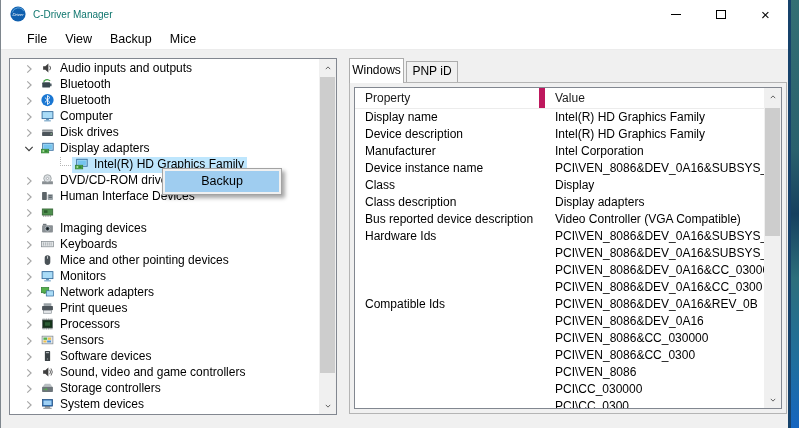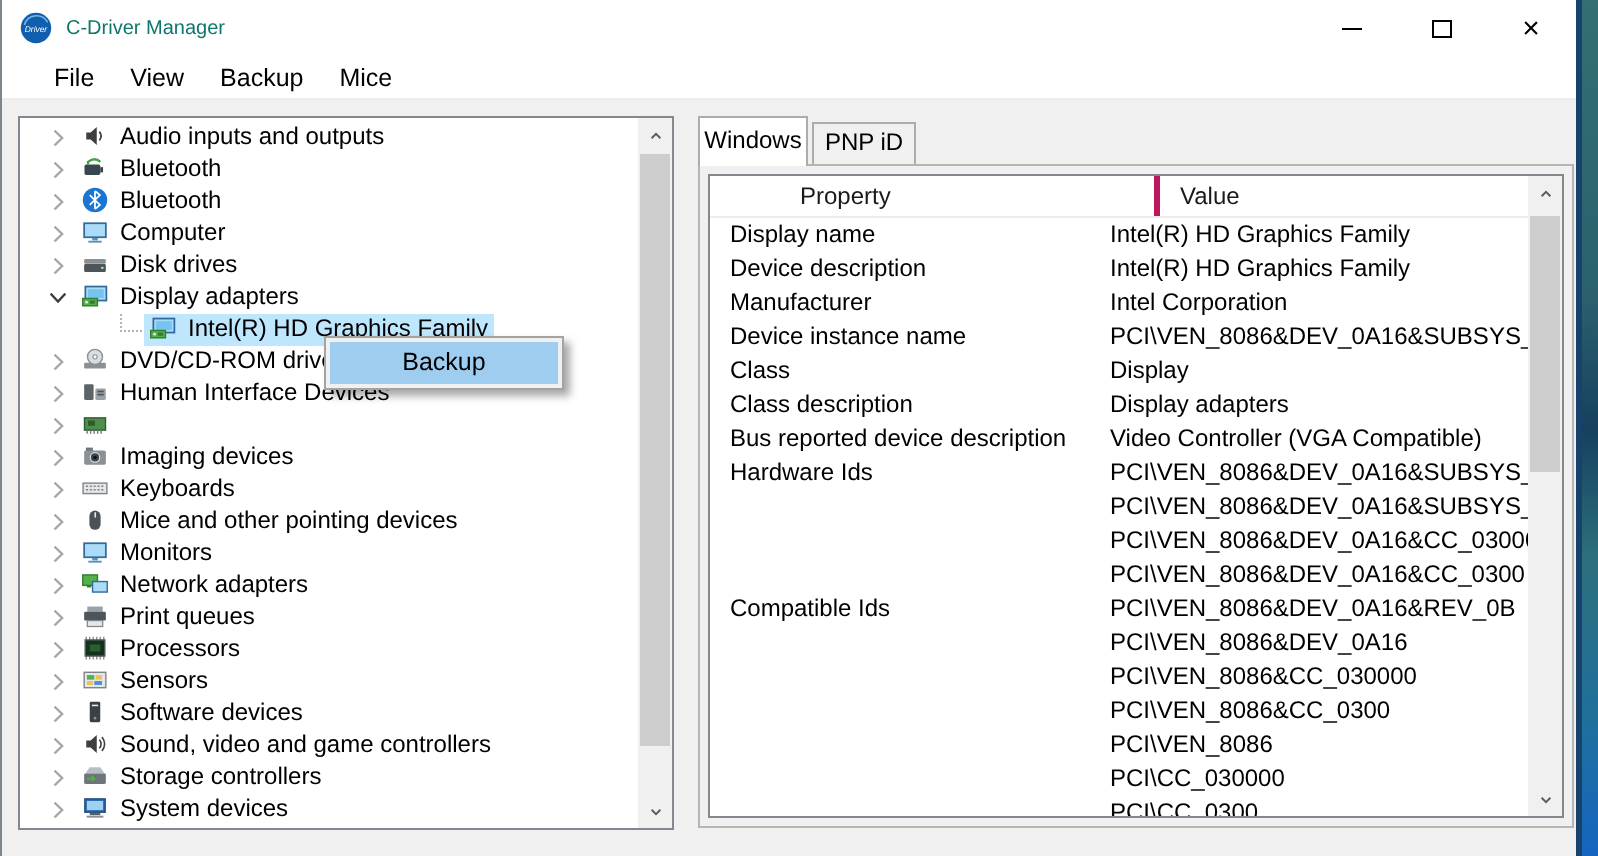--- a/index.html
+++ b/index.html
@@ -53,21 +53,21 @@
   .tab.active{ background:#fff; z-index:3; line-height:23px; }
   .tab.inactive{ background:#f0f0f0; z-index:1; line-height:19px; }
   .tab-page{ position:absolute; left:348px; top:82px; width:438px; height:332px;
     background:#f0f0f0; border:1px solid #b4b4b4; z-index:2; }
   .listview{ position:absolute; left:4px; top:4px; right:4px; bottom:4px;
     background:#fff; border:1px solid var(--panel-border,#828790); overflow:hidden; }
   .lv-head{ height:21px; display:flex; line-height:21px; font-size:12px; color:#1a1a1a;
     border-bottom:1px solid #ececec; margin-right:17px; }
   .lv-prop{ width:190px; flex:none; padding-left:10px; overflow:hidden; white-space:nowrap; }
   .lv-val{ flex:1; padding-left:10px; overflow:hidden; white-space:nowrap; }
-  .lv-head .lv-prop{ border-right:3px solid #be185d;margin-left:35px; }
+  .lv-head .lv-prop{ border-right:6px solid #be185d; }
   .lv-rows{ margin-right:17px; overflow:hidden; }
   .lv-row{ height:17px; line-height:17px; display:flex; font-size:12px; white-space:nowrap; }
   .lv-sb{ right:0; top:0; bottom:0; }
   .lv-sb .sb-thumb{ top:20px; height:128px; }
   
   .context-menu{ position:absolute; left:161px; top:168px; width:120px; z-index:10;
     background:#f0f0f0; border:1px solid #a3a3a3; padding:2px;
     box-shadow:3px 3px 4px rgba(0,0,0,0.35); }
   .cm-item{ height:21px; line-height:21px; text-align:center; font-size:12.5px; color:#000; }
   .cm-item.hl{ background:var(--menu-hl,#9fcdf0); }

